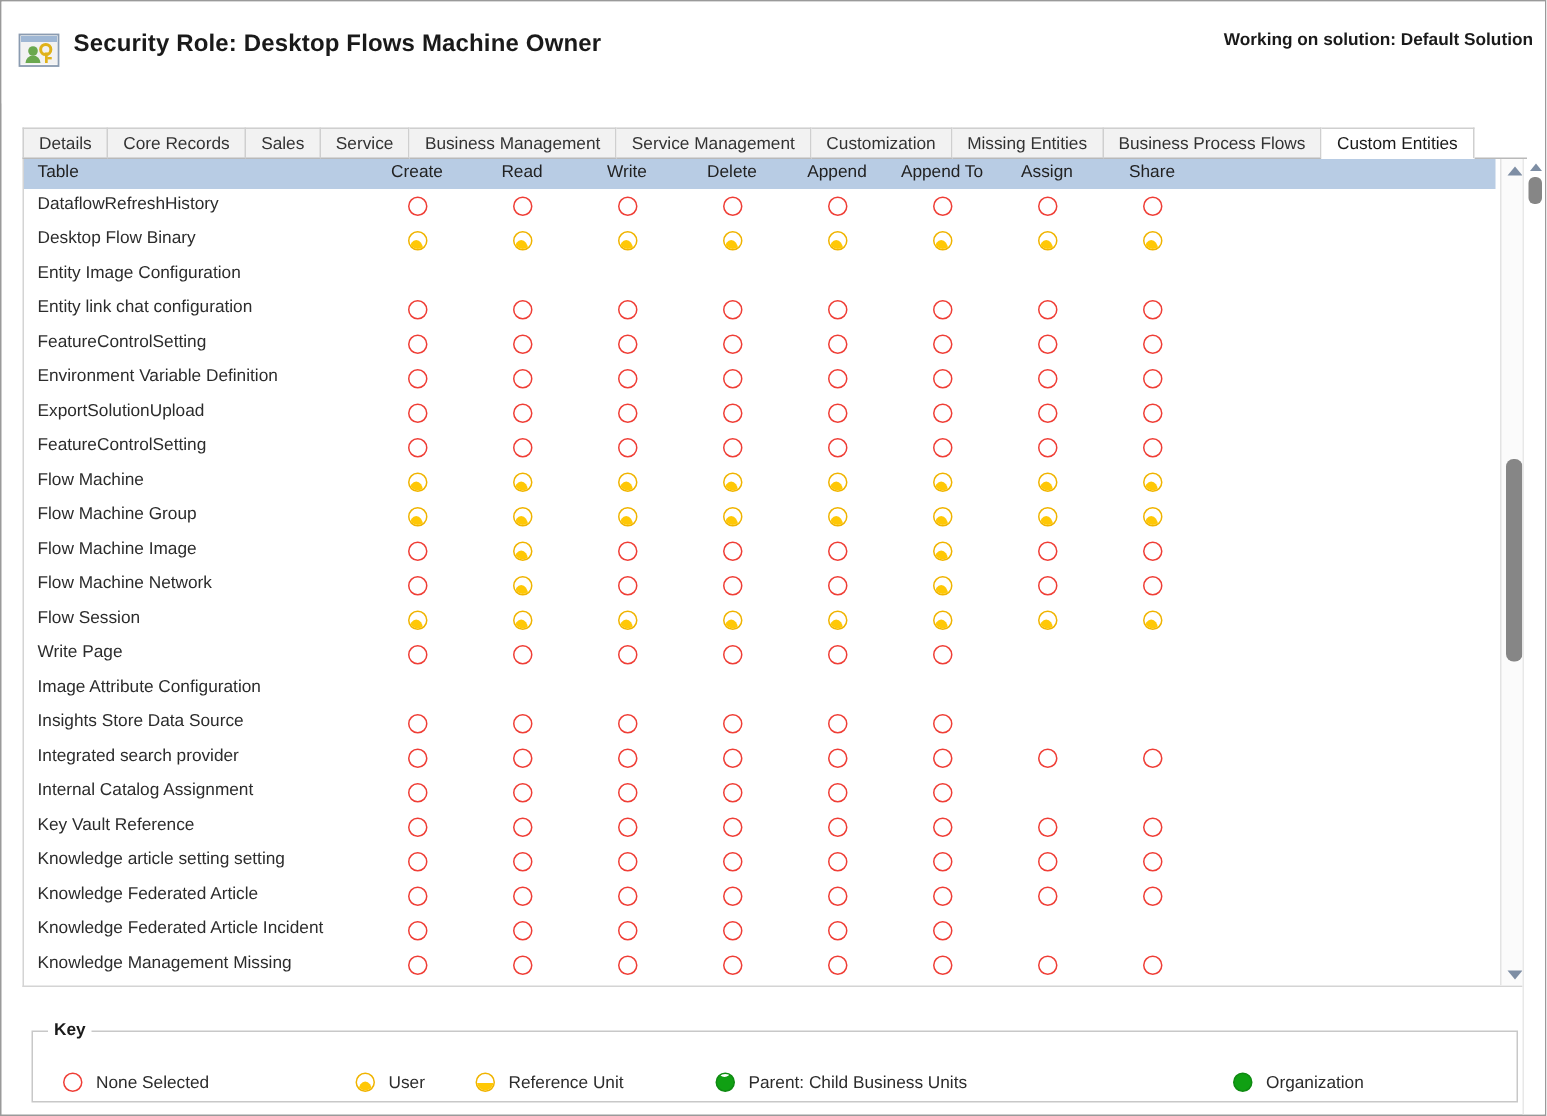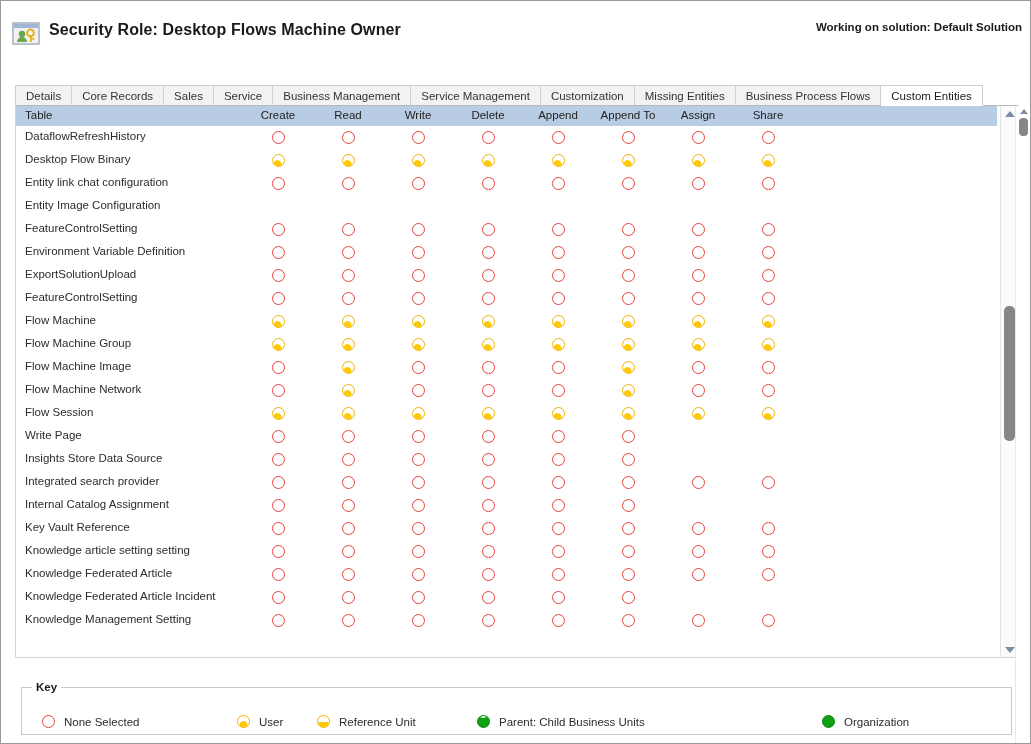--- a/index.html
+++ b/index.html
@@ -290,32 +290,32 @@
           <span class="pm pm-user" style="left: 262px;"></span>
           <span class="pm pm-user" style="left: 332px;"></span>
           <span class="pm pm-user" style="left: 402px;"></span>
           <span class="pm pm-user" style="left: 472px;"></span>
           <span class="pm pm-user" style="left: 542px;"></span>
           <span class="pm pm-user" style="left: 612px;"></span>
           <span class="pm pm-user" style="left: 682px;"></span>
           <span class="pm pm-user" style="left: 752px;"></span>
         </div>
         <div class="grow">
+          <span class="rowname">Entity Image Configuration</span>
+        </div>
+        <div class="grow">
           <span class="rowname">Entity link chat configuration</span>
           <span class="pm pm-none" style="left: 262px;"></span>
           <span class="pm pm-none" style="left: 332px;"></span>
           <span class="pm pm-none" style="left: 402px;"></span>
           <span class="pm pm-none" style="left: 472px;"></span>
           <span class="pm pm-none" style="left: 542px;"></span>
           <span class="pm pm-none" style="left: 612px;"></span>
           <span class="pm pm-none" style="left: 682px;"></span>
           <span class="pm pm-none" style="left: 752px;"></span>
-        </div>
-        <div class="grow">
-          <span class="rowname">Entity Image Configuration</span>
         </div>
         <div class="grow">
           <span class="rowname">FeatureControlSetting</span>
           <span class="pm pm-none" style="left: 262px;"></span>
           <span class="pm pm-none" style="left: 332px;"></span>
           <span class="pm pm-none" style="left: 402px;"></span>
           <span class="pm pm-none" style="left: 472px;"></span>
           <span class="pm pm-none" style="left: 542px;"></span>
           <span class="pm pm-none" style="left: 612px;"></span>
           <span class="pm pm-none" style="left: 682px;"></span>
@@ -412,20 +412,23 @@
         <div class="grow">
           <span class="rowname">Write Page</span>
           <span class="pm pm-none" style="left: 262px;"></span>
           <span class="pm pm-none" style="left: 332px;"></span>
           <span class="pm pm-none" style="left: 402px;"></span>
           <span class="pm pm-none" style="left: 472px;"></span>
           <span class="pm pm-none" style="left: 542px;"></span>
           <span class="pm pm-none" style="left: 612px;"></span>
         </div>
         <div class="grow">
+          <span class="rowname">Image Attribute Configuration</span>
+        </div>
+        <div class="grow">
           <span class="rowname">Insights Store Data Source</span>
           <span class="pm pm-none" style="left: 262px;"></span>
           <span class="pm pm-none" style="left: 332px;"></span>
           <span class="pm pm-none" style="left: 402px;"></span>
           <span class="pm pm-none" style="left: 472px;"></span>
           <span class="pm pm-none" style="left: 542px;"></span>
           <span class="pm pm-none" style="left: 612px;"></span>
         </div>
         <div class="grow">
           <span class="rowname">Integrated search provider</span>
@@ -483,21 +486,21 @@
         <div class="grow">
           <span class="rowname">Knowledge Federated Article Incident</span>
           <span class="pm pm-none" style="left: 262px;"></span>
           <span class="pm pm-none" style="left: 332px;"></span>
           <span class="pm pm-none" style="left: 402px;"></span>
           <span class="pm pm-none" style="left: 472px;"></span>
           <span class="pm pm-none" style="left: 542px;"></span>
           <span class="pm pm-none" style="left: 612px;"></span>
         </div>
         <div class="grow">
-          <span class="rowname">Knowledge Management Setting</span>
+          <span class="rowname">Knowledge Management Missing</span>
           <span class="pm pm-none" style="left: 262px;"></span>
           <span class="pm pm-none" style="left: 332px;"></span>
           <span class="pm pm-none" style="left: 402px;"></span>
           <span class="pm pm-none" style="left: 472px;"></span>
           <span class="pm pm-none" style="left: 542px;"></span>
           <span class="pm pm-none" style="left: 612px;"></span>
           <span class="pm pm-none" style="left: 682px;"></span>
           <span class="pm pm-none" style="left: 752px;"></span>
         </div>
       </div>

